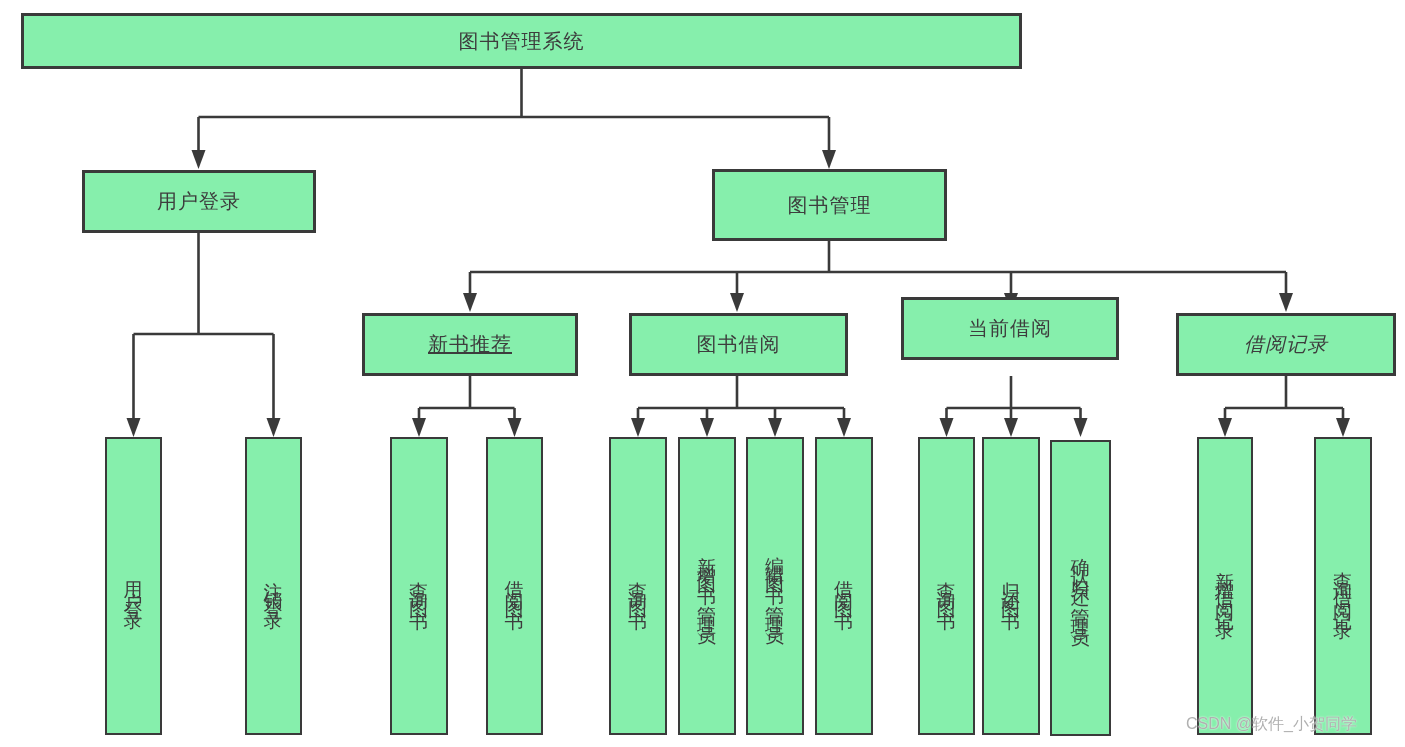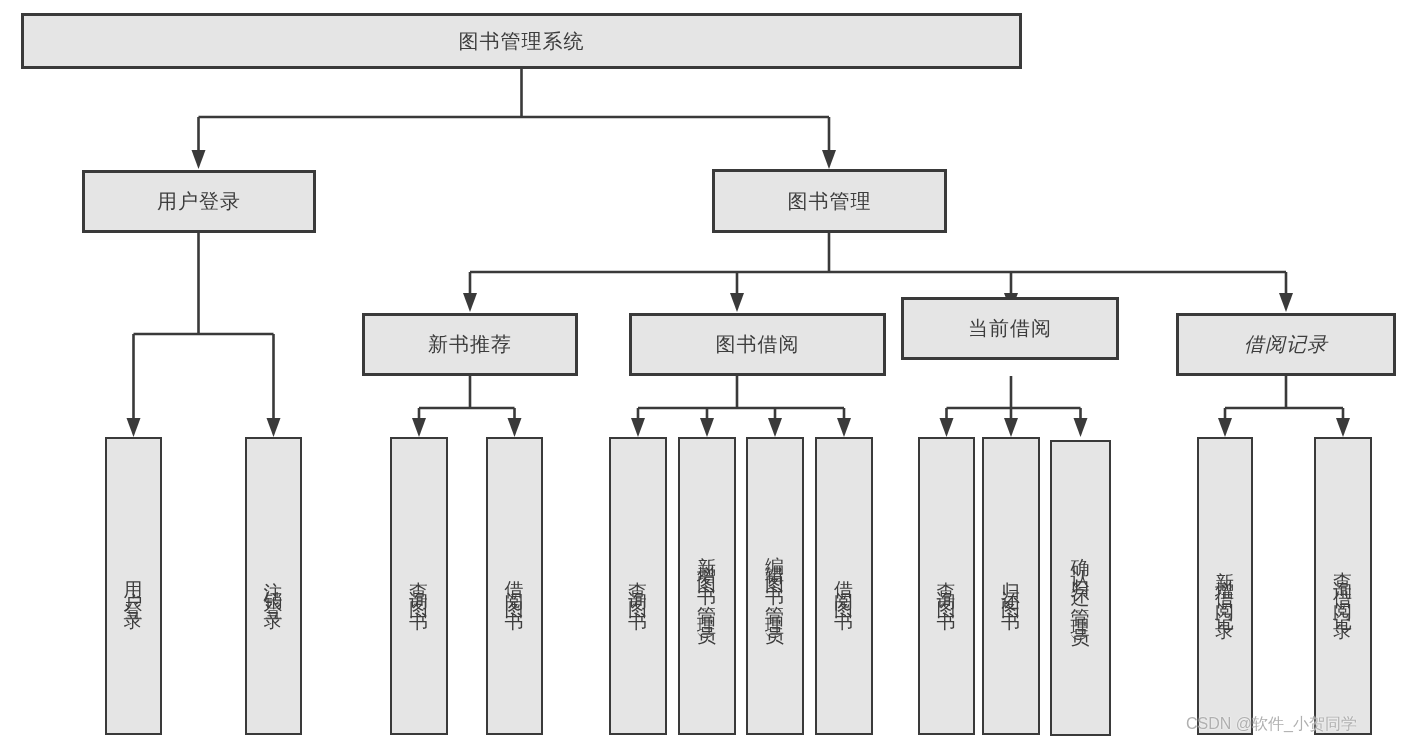--- a/index.html
+++ b/index.html
@@ -11,21 +11,21 @@
   }
   html,body{margin:0;padding:0;}
   body{
     width:1405px;height:747px;background:var(--bg);
     font-family:"Liberation Sans","DejaVu Sans",sans-serif;
     overflow:hidden;
   }
   .canvas{position:relative;width:1405px;height:747px;background:var(--bg);}
   .connectors{position:absolute;left:0;top:0;width:1405px;height:747px;}
   .box{
-    position:absolute;box-sizing:border-box;background:#e5e5e5;
+    position:absolute;box-sizing:border-box;background:#86efac;
     border:3px solid var(--box-border);
     display:flex;align-items:center;justify-content:center;
     color:var(--text);z-index:2;
   }
   .hbox{font-size:20px;letter-spacing:1px;white-space:nowrap;}
   .vbox{
     border-width:2.5px;
     font-size:19px;line-height:1;
     writing-mode:vertical-rl;text-orientation:mixed;
     letter-spacing:10px;
@@ -80,24 +80,24 @@
       <g>
         <path d="M1286 376 V408 M1225 408 H1343 M1225 408 V420 M1343 408 V420" fill="none" stroke="#3a3a3a" stroke-width="2.6"></path>
         <polygon points="1218,418 1232,418 1225,437" fill="#3a3a3a"></polygon>
         <polygon points="1336,418 1350,418 1343,437" fill="#3a3a3a"></polygon>
       </g>
     </svg>
 
   <div class="box hbox" style="left:21px;top:13px;width:1001px;height:56px;">图书管理系统</div>
 
   <div class="box hbox" style="left:82px;top:170px;width:234px;height:63px;">用户登录</div>
-  <div class="box hbox" style="left:712px;top:169px;width:235px;height:64px;">图书管理</div>
+  <div class="box hbox" style="left:712px;top:169px;width:235px;height:72px;">图书管理</div>
 
-  <div class="box hbox" style="left:362px;top:313px;width:216px;height:63px;">新书推荐</div>
-  <div class="box hbox" style="left:629px;top:313px;width:257px;height:63px;">图书借阅</div>
+  <div class="box hbox" style="left:362px;top:313px;width:216px;height:63px;text-decoration:underline;">新书推荐</div>
+  <div class="box hbox" style="left:629px;top:313px;width:219px;height:63px;">图书借阅</div>
   <div class="box hbox" style="left:901px;top:297px;width:218px;height:63px;">当前借阅</div>
   <div class="box hbox" style="left:1176px;top:313px;width:220px;height:63px;font-style:italic;">借阅记录</div>
 
   <div class="box vbox" style="left:105px;top:437px;width:57px;height:298px;">用户登录</div>
   <div class="box vbox" style="left:245px;top:437px;width:57px;height:298px;">注销登录</div>
 
   <div class="box vbox" style="left:390px;top:437px;width:58px;height:298px;">查询图书</div>
   <div class="box vbox" style="left:486px;top:437px;width:57px;height:298px;">借阅图书</div>
 
   <div class="box vbox" style="left:609px;top:437px;width:58px;height:298px;">查询图书</div>

